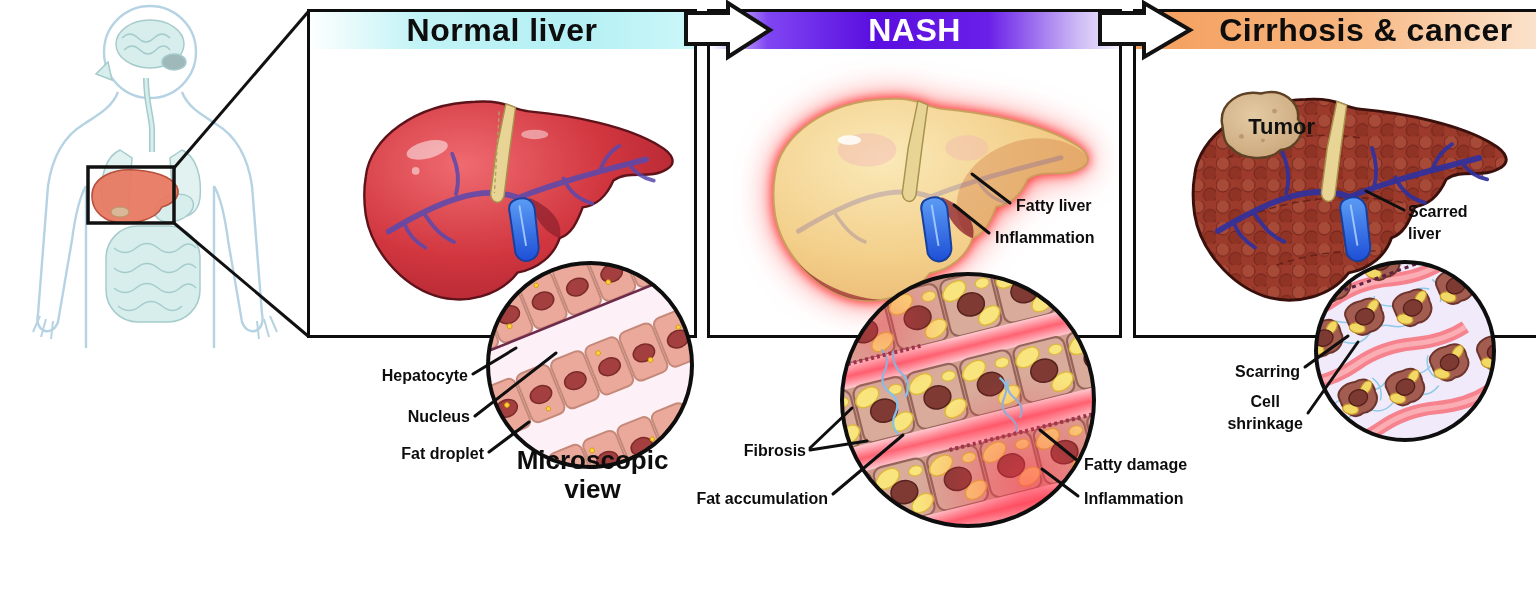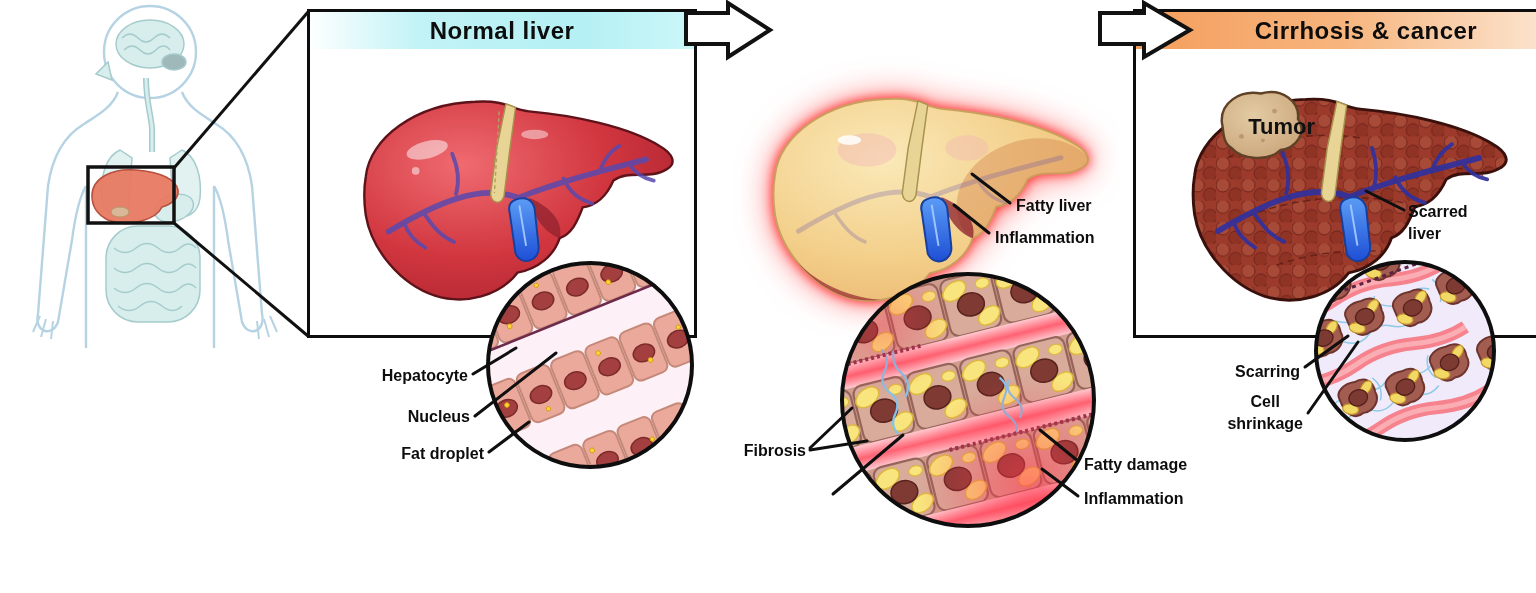--- a/index.html
+++ b/index.html
@@ -1,20 +1,20 @@
 <!DOCTYPE html>
 <html><head>
 <meta charset="utf-8">
 <style>
   html,body{margin:0;padding:0;background:#fff;}
   #stage{position:relative;width:1536px;height:593px;background:#fff;overflow:hidden;
          font-family:"Liberation Sans",sans-serif;}
   .panel{position:absolute;top:9px;height:329px;border:3px solid #0d0d0d;background:#fff;box-sizing:border-box;z-index:2;}
   .hdr{position:absolute;left:0;top:0;right:0;height:37px;line-height:37px;text-align:center;
-       font-weight:700;font-size:24px;color:#0d0d0d;letter-spacing:.5px;}
+       font-weight:700;font-size:32px;color:#0d0d0d;letter-spacing:.5px;}
   .hdr.cyan{background:linear-gradient(90deg,#fdffff 0%,#c2f3f6 28%,#b4f0f4 70%,#ccf7f9 100%);}
   .hdr.purple{background:linear-gradient(90deg,#ffffff 0%,#8046f2 14%,#5a0ee0 40%,#6a20e8 68%,#cdbaf5 90%,#f4effd 100%);color:#ffffff;}
   .hdr.orange{background:linear-gradient(90deg,#f49e5c 0%,#f7b57e 45%,#fbe0c8 85%,#fdf0e4 100%);}
   .lbl{position:absolute;font-weight:700;font-size:16px;color:#0d0d0d;white-space:pre-line;z-index:7;line-height:22px;}
   .lbl.right{text-align:center;}
   .caption{position:absolute;left:505px;top:446px;width:175px;text-align:center;font-weight:700;
            font-size:26px;line-height:29px;color:#0d0d0d;z-index:7;white-space:pre-line;}
   .tumor-lbl{position:absolute;left:1210px;top:114px;width:105px;text-align:right;font-weight:700;
              font-size:22px;color:#111;z-index:7;}
   svg.art{position:absolute;z-index:3;}
@@ -57,20 +57,23 @@
     </g>
     <g>
       <path d="M92,196 C92,178 112,168 136,170 C162,172 176,180 178,190 C179,198 172,204 162,207 C156,220 128,228 108,220 C96,214 92,206 92,196 Z" fill="#e87a62" stroke="#b44a36" stroke-width="1.6" opacity=".95"></path>
       <ellipse cx="120" cy="212" rx="9" ry="5" fill="#d8b896" stroke="#b49a6e" stroke-width="1"></ellipse>
     </g>
   </svg>
 
   <div class="panel" style="left:307px;width:390px;">
     <div class="hdr cyan">Normal liver</div>
   </div>
+  <div class="panel" style="left:707px;width:415px;">
+    <div class="hdr purple">NASH</div>
+  </div>
   <div class="panel" style="left:1133px;width:466px;">
     <div class="hdr orange">Cirrhosis &amp; cancer</div>
   </div>
 
   <svg class="art" style="left:312px;top:52px;" width="384" height="282" viewBox="0 0 400 290">
     <defs>
       <radialGradient id="lv1g" cx="32%" cy="32%" r="85%">
         <stop offset="0%" stop-color="#ef6b70"></stop>
           <stop offset="55%" stop-color="#d1363f"></stop>
           <stop offset="100%" stop-color="#a9232f"></stop>
@@ -384,24 +387,27 @@
       <line x1="1305" y1="367" x2="1348" y2="336"></line>
       <line x1="1308" y1="413" x2="1358" y2="342"></line>
     </g>
     <polygon points="686,13 728,13 728,3 770,30 728,57 728,44 686,44" fill="#ffffff" stroke="#111" stroke-width="4"></polygon>
     <polygon points="1100,13 1144,13 1144,3 1190,30 1144,57 1144,44 1100,44" fill="#ffffff" stroke="#111" stroke-width="4"></polygon>
   </svg>
 
   <div class="lbl right" style="right:1068px;top:365px;">Hepatocyte</div>
   <div class="lbl right" style="right:1066px;top:406px;">Nucleus</div>
   <div class="lbl right" style="right:1052px;top:443px;">Fat droplet</div>
+  <div class="caption">Microscopic
+view</div>
 
   <div class="lbl" style="left:1016px;top:195px;">Fatty liver</div>
   <div class="lbl" style="left:995px;top:227px;">Inflammation</div>
   <div class="lbl right" style="right:730px;top:440px;">Fibrosis</div>
+  <div class="lbl right" style="right:708px;top:488px;">Fat accumulation</div>
   <div class="lbl" style="left:1084px;top:454px;">Fatty damage</div>
   <div class="lbl" style="left:1084px;top:488px;">Inflammation</div>
 
   <div class="tumor-lbl">Tumor</div>
   <div class="lbl" style="left:1408px;top:201px;">Scarred
 liver</div>
   <div class="lbl right" style="right:236px;top:361px;margin-left:28px;">Scarring</div>
   <div class="lbl right" style="right:233px;top:391px;">Cell
 shrinkage</div>
 

